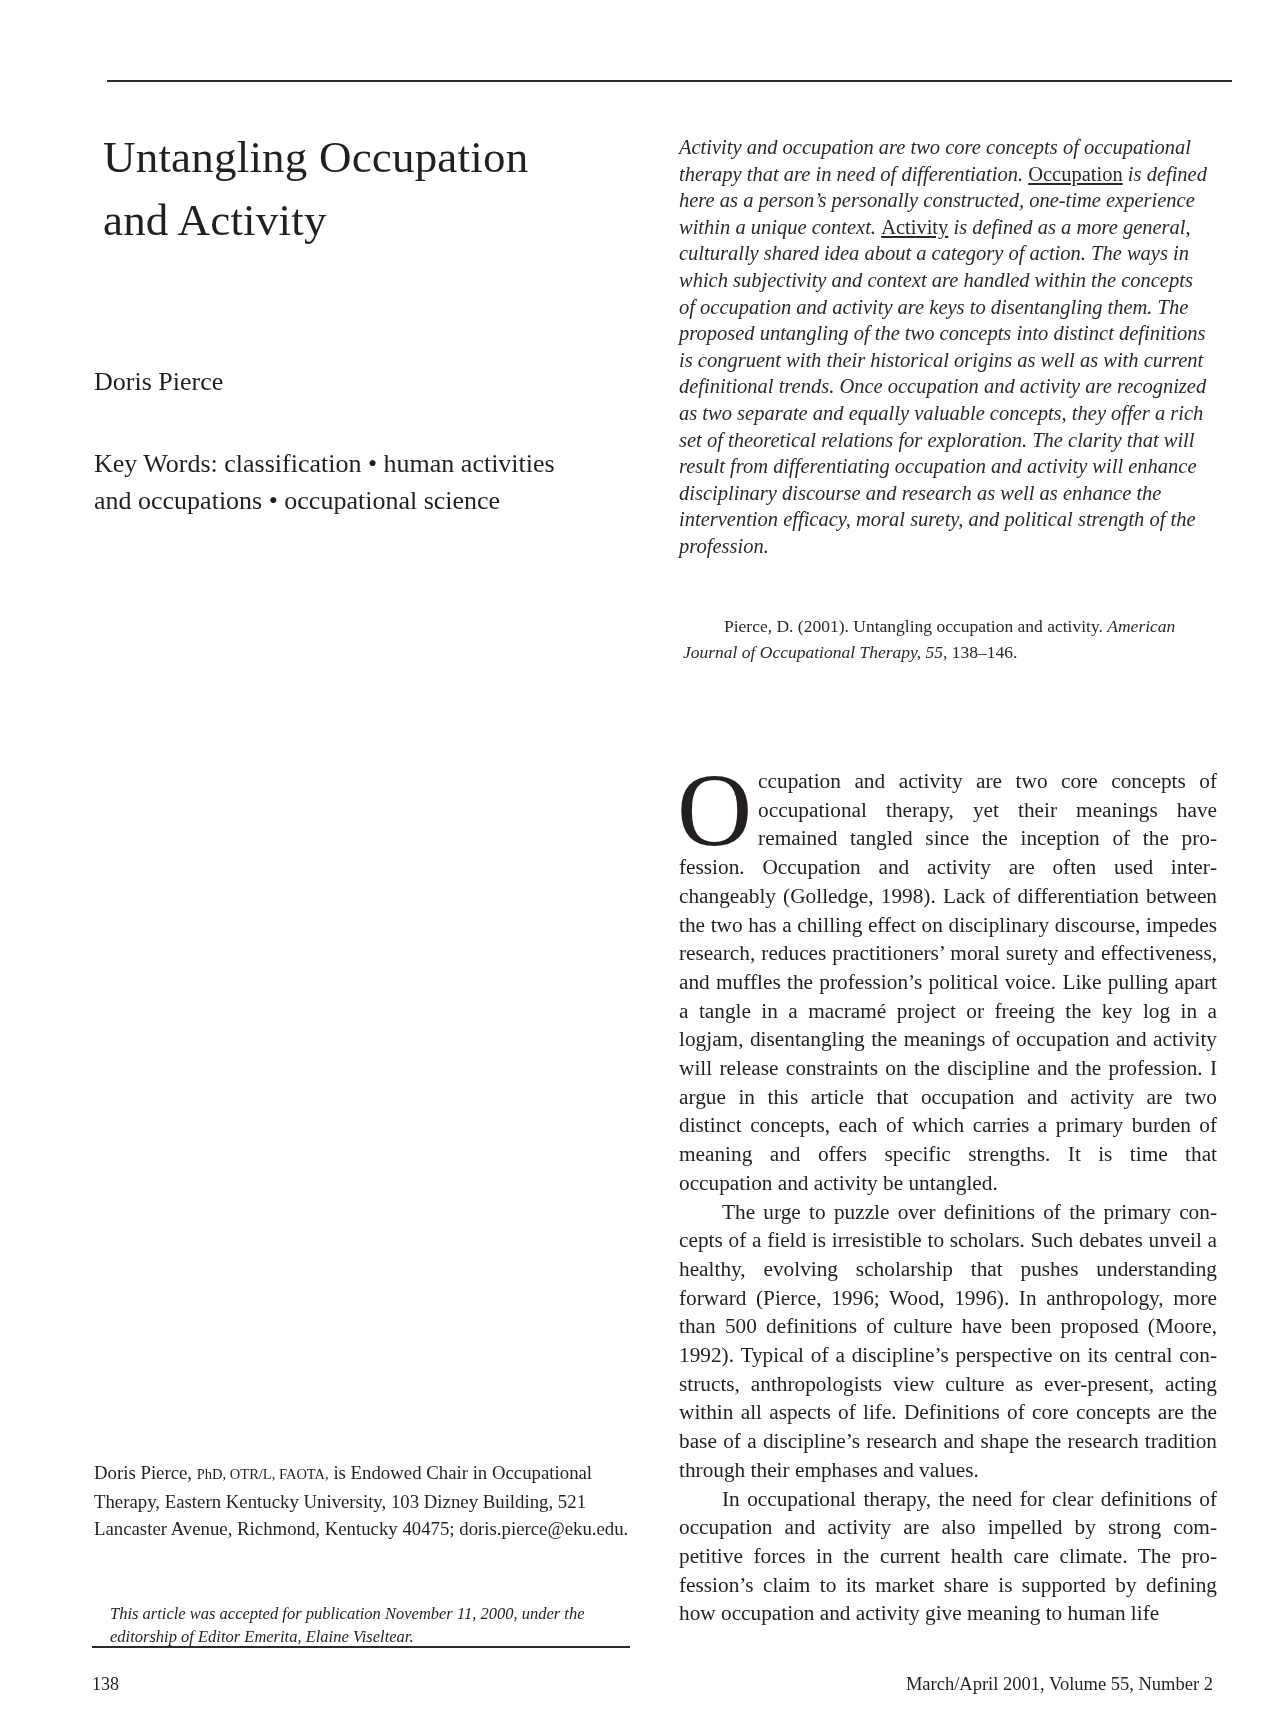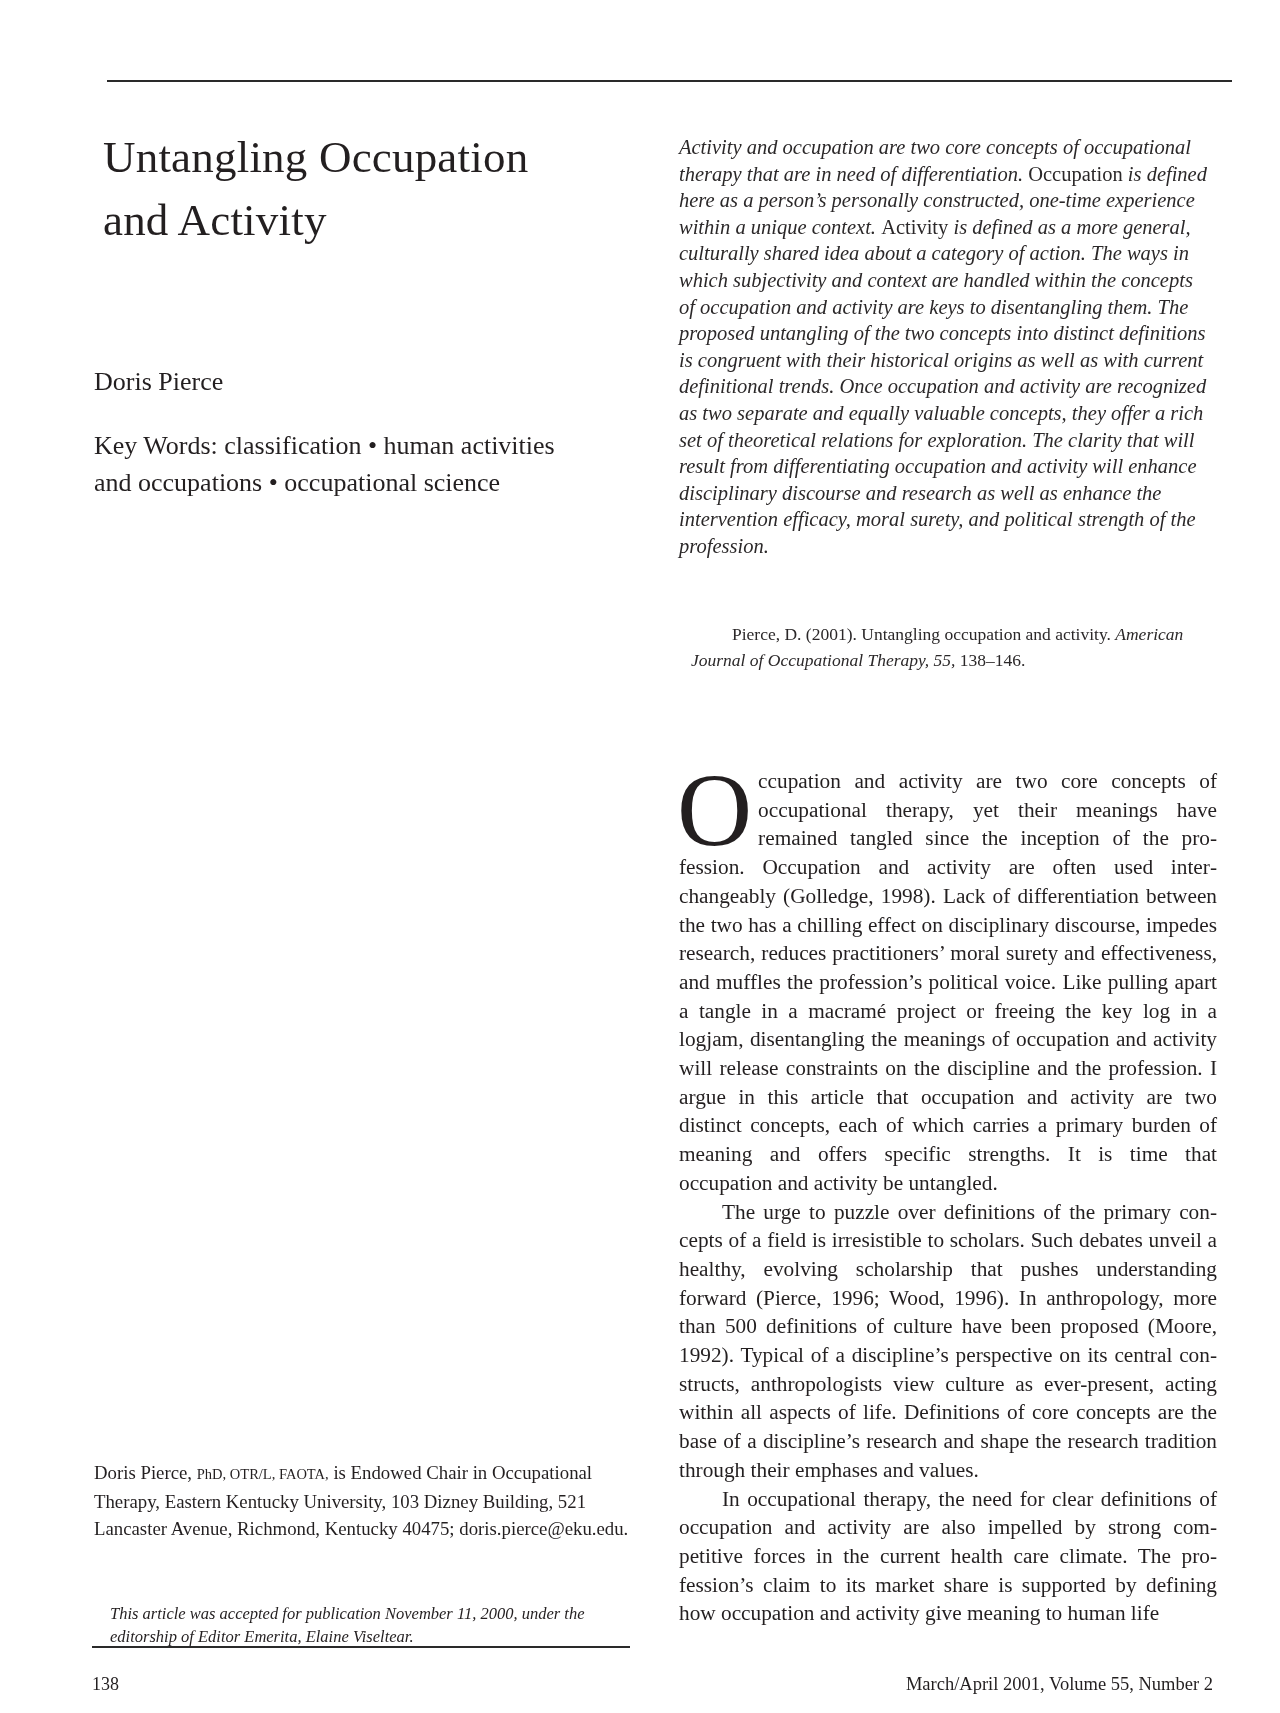--- a/index.html
+++ b/index.html
@@ -38,46 +38,46 @@
     position: absolute;
     left: 94px;
     top: 366px;
     font-size: 26px;
     line-height: 32px;
     margin: 0;
   }
   .keywords {
     position: absolute;
     left: 94px;
-    top: 427px;
+    top: 445px;
     width: 560px;
     font-size: 26px;
     line-height: 37px;
     margin: 0;
   }
   .abstract {
     position: absolute;
     left: 679px;
     top: 134px;
     width: 534px;
     font-size: 20.5px;
     line-height: 26.6px;
     margin: 0;
     font-style: italic;
     color: #2b2829;
   }
-  .abstract .roman { font-style: normal; }
+  .abstract .roman { font-style: normal; text-decoration: underline; }
   .citation {
     position: absolute;
     left: 679px;
     top: 609px;
     width: 540px;
     font-size: 17.5px;
     line-height: 26px;
-    margin: 12px;
+    margin: 4px;
     text-indent: 41px;
     color: #2b2829;
   }
   .citation i { font-style: italic; }
   .body-col {
     position: absolute;
     left: 679px;
     top: 767px;
     width: 538px;
     font-size: 21.3px;

